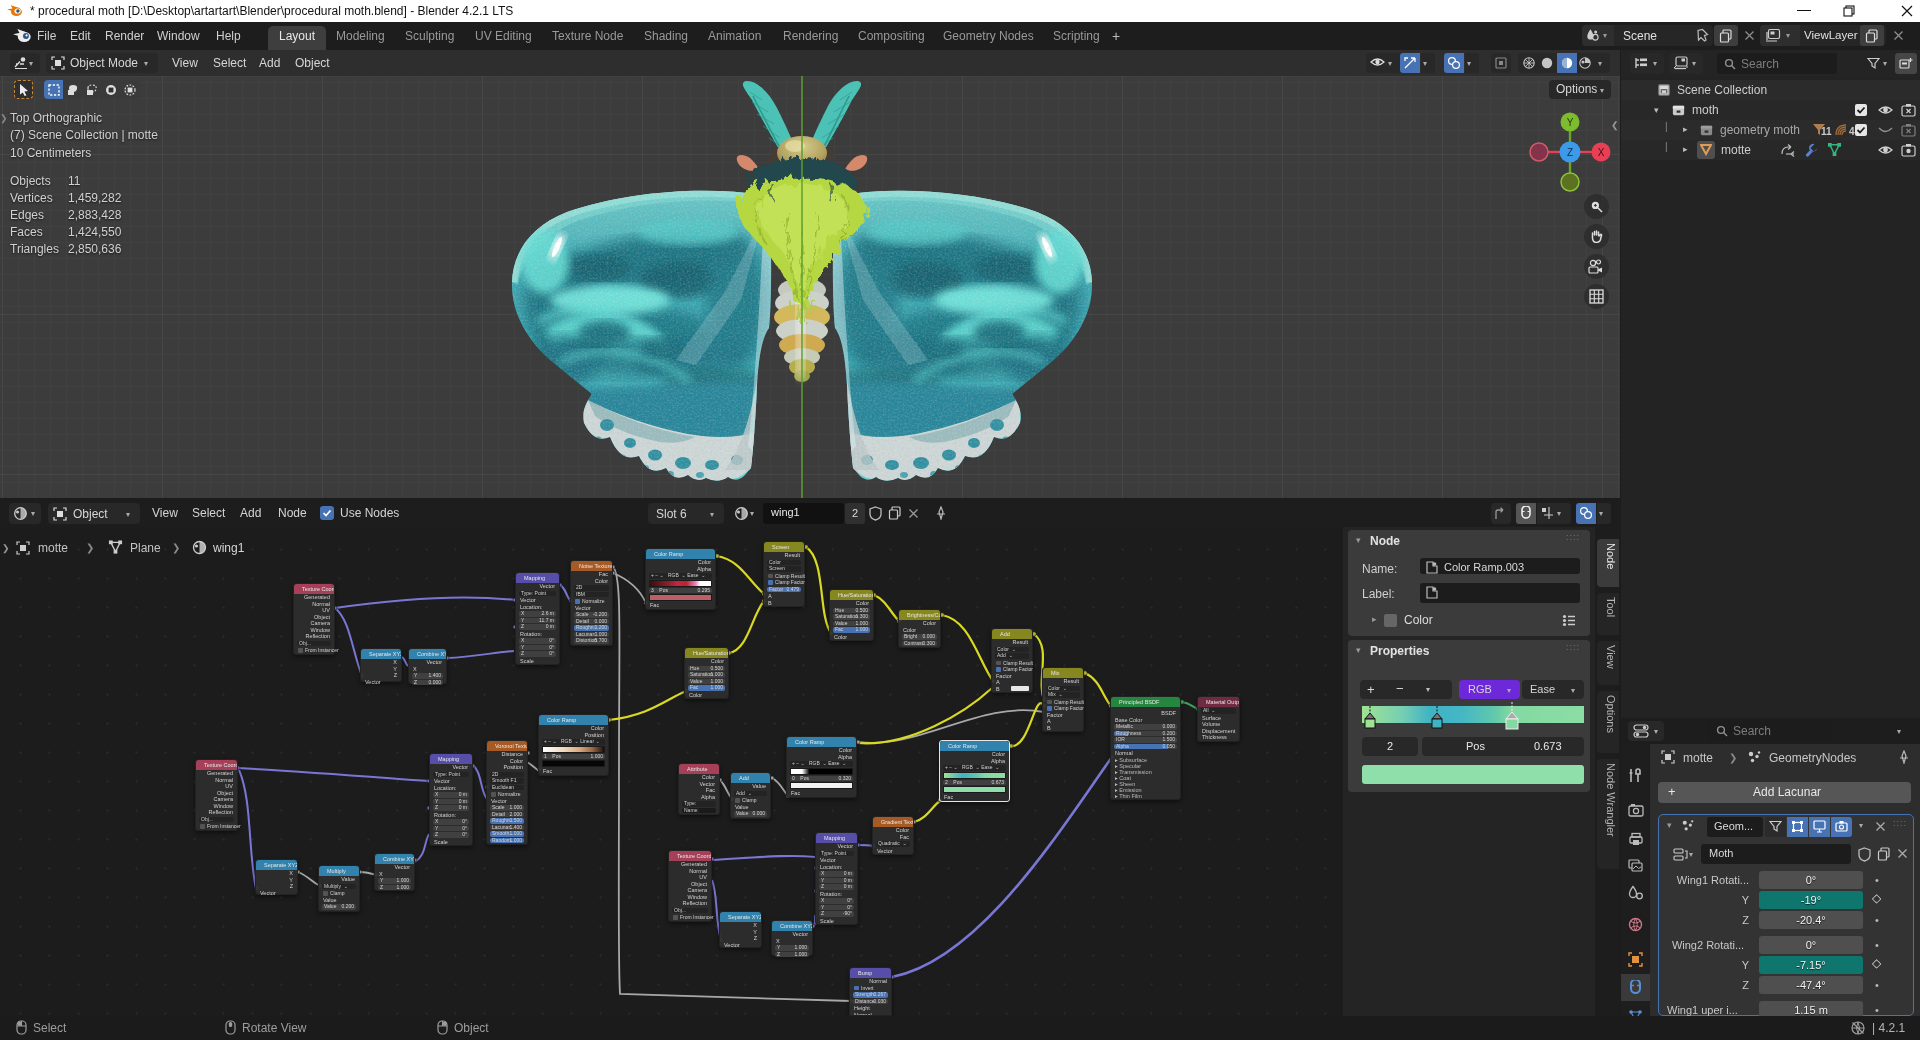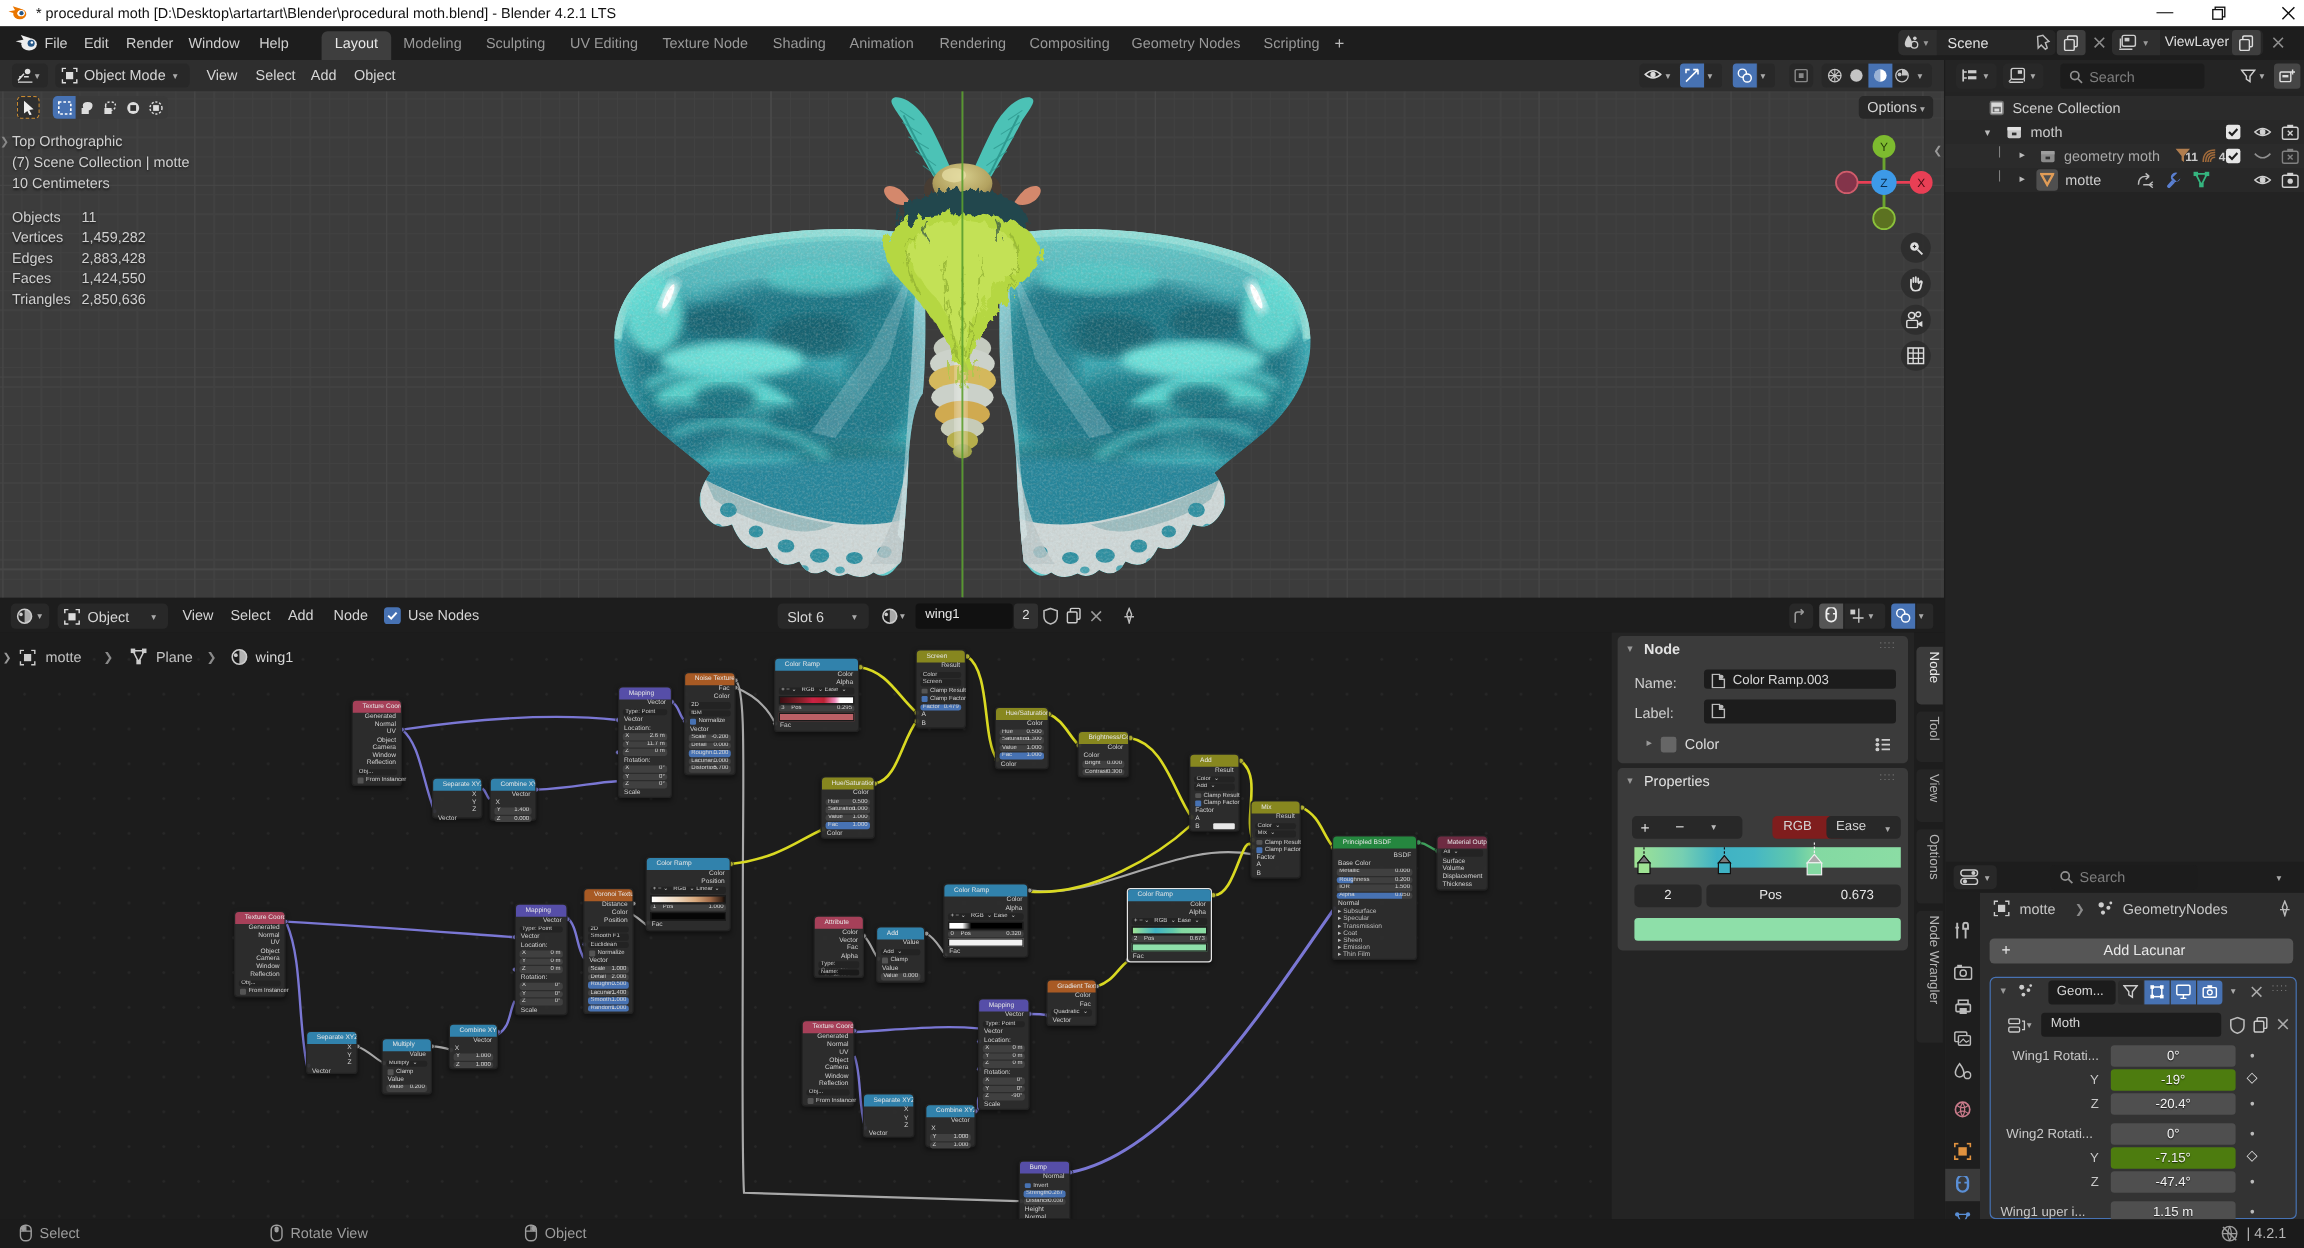--- a/index.html
+++ b/index.html
@@ -56,21 +56,21 @@
 .pfield{position:absolute;background:#1c1c1c;border-radius:3px;color:#d8d8d8;font-size:11px;}
 #ntabs{position:absolute;left:1595px;top:527px;width:25px;height:489px;background:#1d1d1d;}
 .vtab{position:absolute;left:2px;width:22px;background:#252525;border-radius:4px 0 0 4px;color:#b5b5b5;font-size:11px;}
 .vtab span{position:absolute;left:4px;top:4px;transform-origin:0 0;transform:rotate(90deg) translate(0,-16px);white-space:nowrap;}
 
 #props{position:absolute;left:1621px;top:718px;width:299px;height:298px;background:#2d2d2d;}
 #phead{position:absolute;left:0;top:0;width:299px;height:26px;background:#1d1d1d;}
 #ptabs{position:absolute;left:0;top:26px;width:29px;height:272px;background:#1e1e1e;}
 .prow{position:absolute;color:#c8c8c8;font-size:11px;}
 .pslider{position:absolute;left:138px;width:104px;height:18px;background:#4f4f4f;border-radius:3px;color:#f2f2f2;font-size:11px;text-align:center;line-height:18px;text-shadow:0 1px 1px rgba(0,0,0,.7);}
-.pslider.green{background:#4d7c0f;}
+.pslider.green{background:#0f766e;}
 
 #status{position:absolute;left:0;top:1016px;width:1920px;height:24px;background:#1b1b1b;color:#9d9d9d;font-size:12px;}
 </style>
 </head>
 <body>
 <div id="stage">
   <div id="titlebar">
     <svg class="abs" style="left:7px;top:3px" width="16" height="16" viewBox="0 0 22 18">
         <ellipse cx="13" cy="10" rx="7.5" ry="6" fill="#ea7600"></ellipse>
         <ellipse cx="14.5" cy="9" rx="4.4" ry="3.6" fill="#fff"></ellipse>
@@ -1123,27 +1123,27 @@
       <span class="abs" style="left:56px;top:83px;color:#dcdcdc;font-size:12px">Color</span>
       <svg class="abs" style="left:214px;top:84px" width="15" height="13" viewBox="0 0 15 13">
           <circle cx="2.5" cy="2.5" r="1.6" fill="#ccc"></circle>
           <circle cx="2.5" cy="6.5" r="1.6" fill="#ccc"></circle>
           <circle cx="2.5" cy="10.5" r="1.6" fill="#ccc"></circle>
           <path d="M6 2.5 L13 2.5 M6 6.5 L13 6.5 M6 10.5 L13 10.5" stroke="#ccc" stroke-width="1.4"></path>
         </svg>
     </div>
     <div class="panel" style="left:5px;top:113px;width:242px;height:152px;font-size:11px;color:#d5d5d5">
       <span class="abs" style="left:8px;top:5px;color:#999;font-size:9px">▾</span>
-      <span class="abs" style="left:22px;top:4px;color:#e2e2e2;font-size:12px;font-weight:normal">Properties</span>
+      <span class="abs" style="left:22px;top:4px;color:#e2e2e2;font-size:12px;font-weight:bold">Properties</span>
       <span class="abs" style="left:218px;top:2px;color:#777;font-size:9px;letter-spacing:1px">::::</span>
       <div class="dd" style="left:12px;top:40px;width:92px;height:19px;background:#282828"></div>
       <span class="abs" style="left:19px;top:42px;color:#ddd;font-size:13px">+</span>
       <span class="abs" style="left:48px;top:41px;color:#ddd;font-size:13px">−</span>
       <span class="abs" style="left:78px;top:45px;color:#bbb;font-size:8px">▾</span>
-      <div class="dd" style="left:129px;top:40px;width:61px;height:19px;background:#7f1d1d">
+      <div class="dd" style="left:111px;top:40px;width:61px;height:19px;background:#6d28d9">
           <span class="abs" style="left:9px;top:3px">RGB</span>
           <span class="abs" style="left:48px;top:6px;color:#aaa;font-size:8px">▾</span>
         </div>
       <div class="dd" style="left:174px;top:40px;width:62px;height:19px;background:#282828">
           <span class="abs" style="left:8px;top:3px">Ease</span>
           <span class="abs" style="left:49px;top:6px;color:#aaa;font-size:8px">▾</span>
         </div>
       <div class="abs" style="left:14px;top:66px;width:222px;height:17px;background:linear-gradient(to right,#9fe394 0%,#76cfb2 18%,#3fb2c4 31%,#45b7c4 45%,#62c9ab 60%,#83d9a2 67%,#8bdda4 100%)"></div>
       <svg class="abs" style="left:14px;top:60px" width="222" height="33" viewBox="0 0 222 33">
         <path d="M8 6 L8 19" stroke="#111" stroke-width="1" stroke-dasharray="2 1.4"></path>

